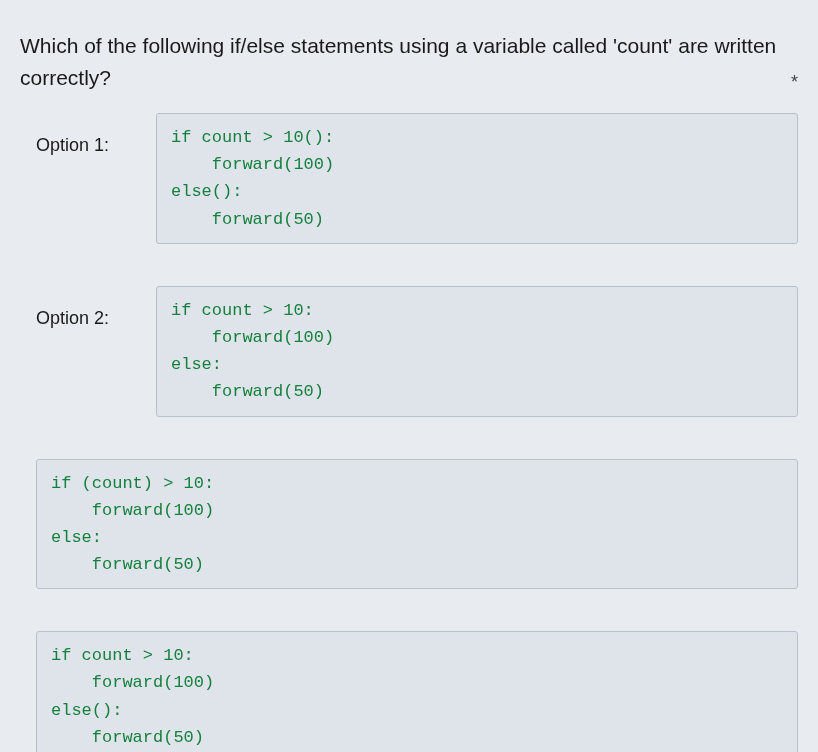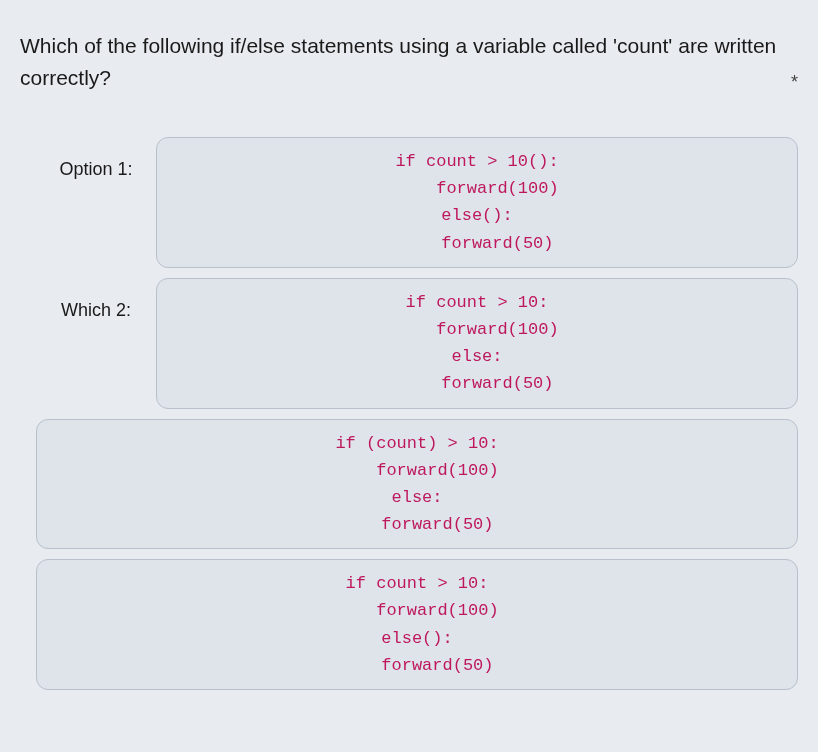--- a/index.html
+++ b/index.html
@@ -10,62 +10,61 @@
     body {
       font-family: Arial, Helvetica, sans-serif;
       background: #e8ebef;
       padding: 30px 20px;
       width: 818px;
       min-height: 752px;
     }
     .question-header {
       display: flex;
       align-items: flex-end;
-      margin-bottom: 44px;
+      margin-bottom: 20px;
     }
     .question-text {
       font-size: 21px;
       color: #1a1a1a;
       font-weight: 500;
       line-height: 1.5;
       flex: 1;
     }
     .required-marker {
       font-size: 18px;
       color: #444;
       margin-left: 12px;
       margin-top: 4px;
     }
     .options-container {
       padding-left: 16px;
     }
     .option-row {
       display: flex;
       align-items: flex-start;
-      margin-bottom: 10px;
-      text-align: center;
+      margin-bottom: 42px;
     }
     .option-label {
       width: 120px;
       flex-shrink: 0;
       font-size: 18px;
       color: #1a1a1a;
       font-weight: 500;
       padding-top: 22px;
     }
     .code-block {
       flex: 1;
       background: #dfe4eb;
       border: 1px solid #b8c0cc;
-      border-radius: 12px;
+      border-radius: 3px;
       padding: 10px 14px;
       font-family: 'Courier New', Courier, monospace;
       font-size: 17px;
       line-height: 1.6;
-      color: #be185d;
+      color: #15803d;
       white-space: pre;
     }
   </style>
 </head>
 <body>
 
 <div class="question-header">
   <div class="question-text">Which of the following if/else statements using a variable called 'count' are written correctly?</div>
   <div class="required-marker">*</div>
 </div>
@@ -74,21 +73,21 @@
 
   <div class="option-row">
     <div class="option-label">Option 1:</div>
     <div class="code-block">if count &gt; 10():
     forward(100)
 else():
     forward(50)</div>
   </div>
 
   <div class="option-row">
-    <div class="option-label">Which 2:</div>
+    <div class="option-label">Option 2:</div>
     <div class="code-block">if count &gt; 10:
     forward(100)
 else:
     forward(50)</div>
   </div>
 
   <div class="option-row">
     <div class="code-block">if (count) &gt; 10:
     forward(100)
 else:

